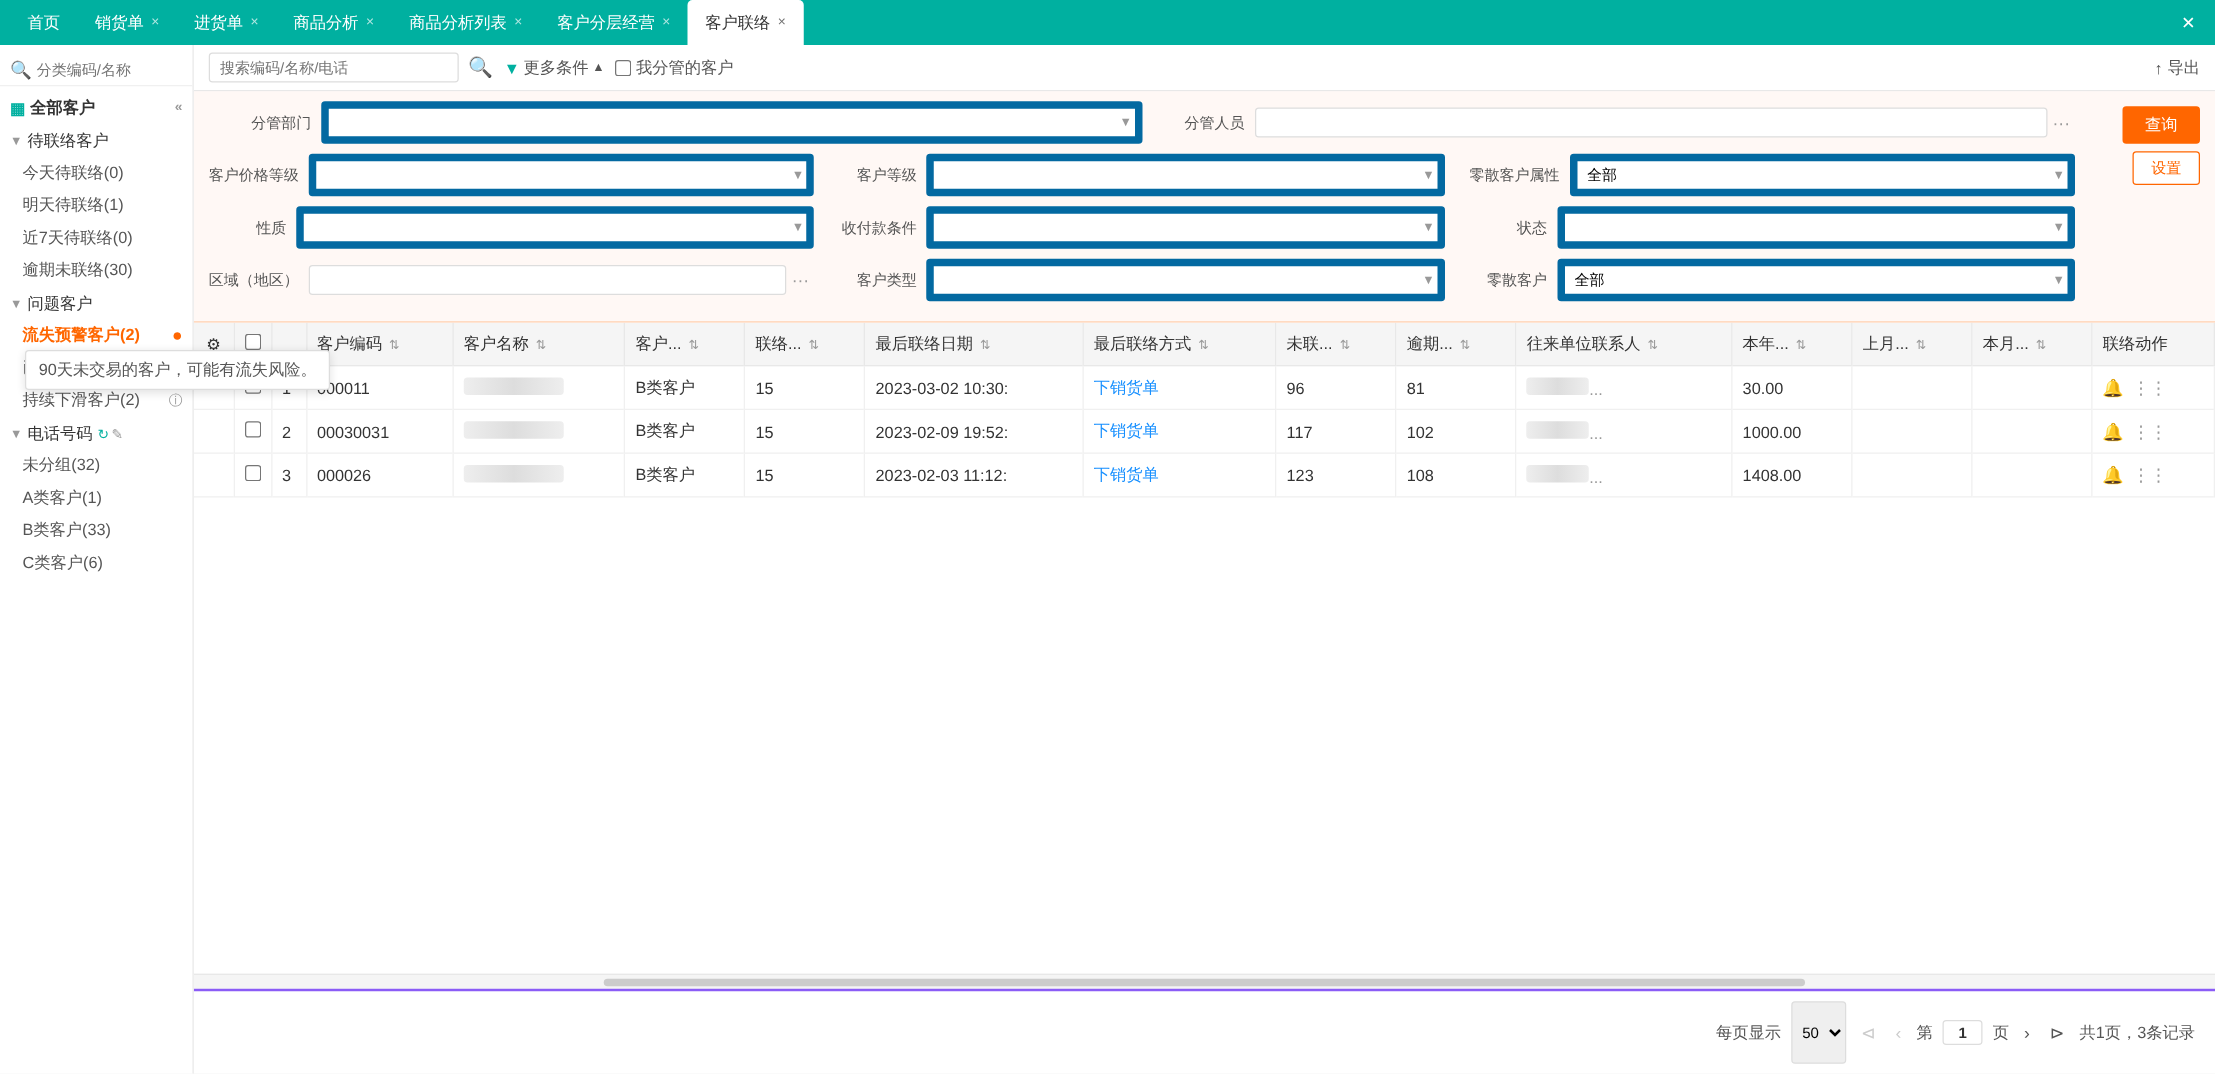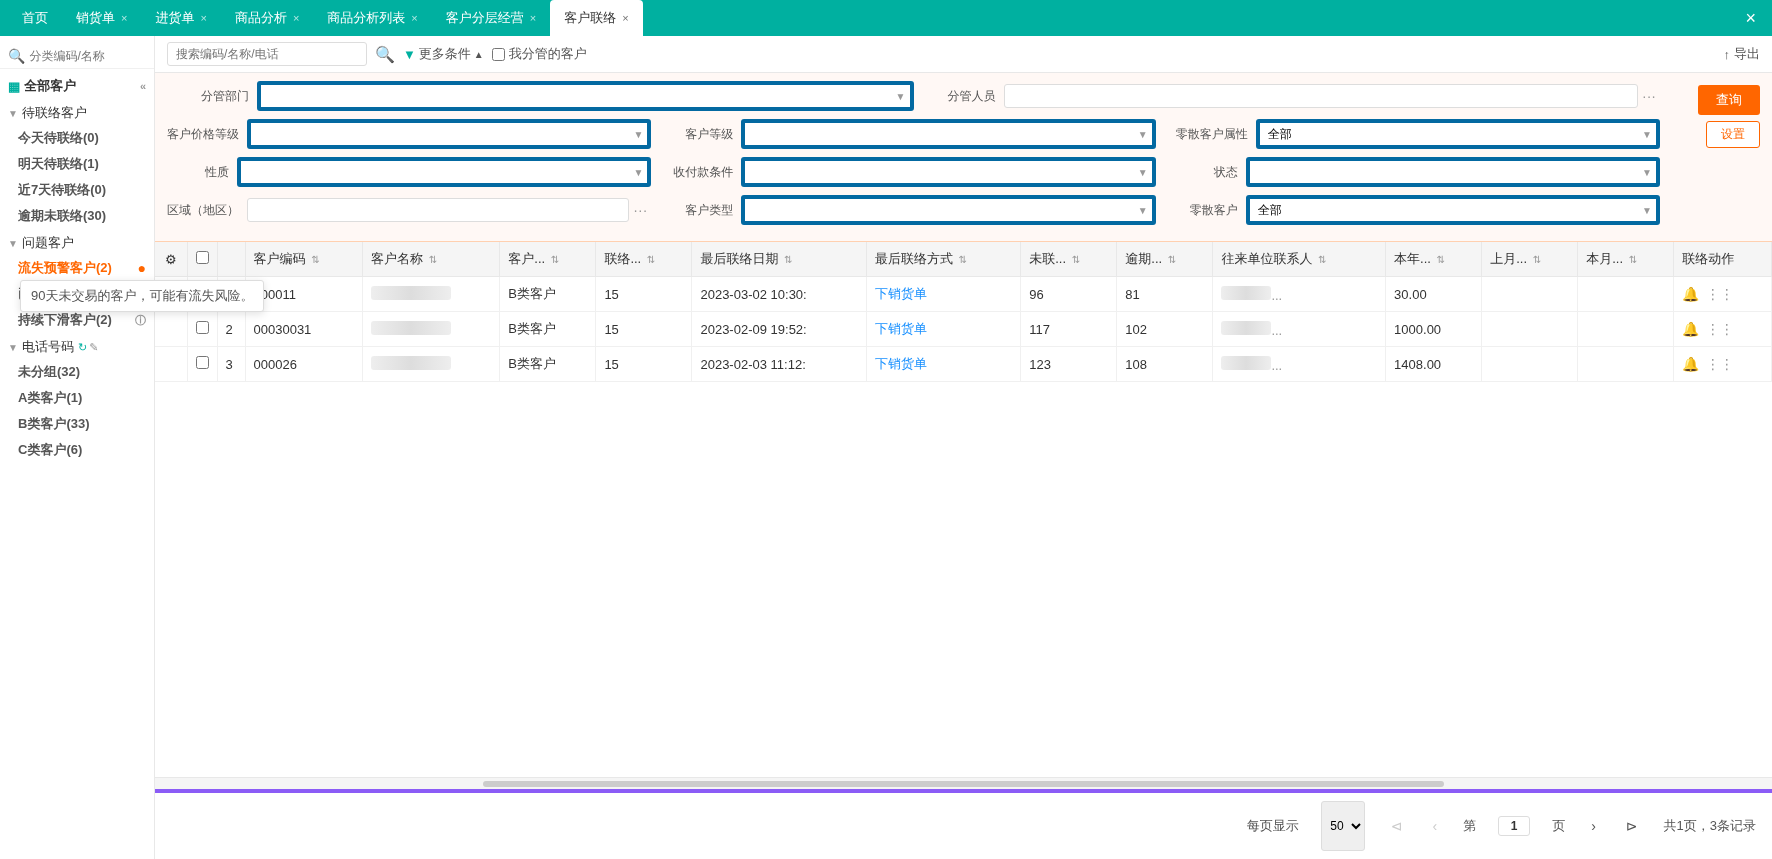--- a/index.html
+++ b/index.html
@@ -111,21 +111,20 @@
       font-size: 10px;
     }
     .sidebar-item {
       padding: 4px 8px 4px 18px;
       color: #555;
       font-size: 12px;
       cursor: pointer;
       display: flex;
       align-items: center;
       justify-content: space-between;
-      font-weight: bold;
     }
     .sidebar-item.active {
       color: #ff6600;
       font-weight: bold;
     }
 
     
     .content-area {
       flex: 1;
       display: flex;
@@ -220,21 +219,21 @@
       flex: 1;
       border: 1px solid #ddd;
       border-radius: 3px;
       padding: 4px 8px;
       font-size: 12px;
       outline: none;
       background: #fff;
     }
     .filter-select {
       flex: 1;
-      border: 4px solid #0369a1;
+      border: 6px solid #0369a1;
       border-radius: 3px;
       padding: 4px 24px 4px 8px;
       font-size: 12px;
       outline: none;
       background: #fff;
       appearance: none;
       cursor: pointer;
       position: relative;
     }
     .filter-select-wrapper {
@@ -345,35 +344,34 @@
       height: 14px;
       display: inline-block;
       min-width: 30px;
     }
     .action-icons { display: flex; gap: 6px; align-items: center; }
     .action-icon { color: #999; cursor: pointer; font-size: 14px; }
 
     
     .table-footer {
       background: #fff;
-      border-top: 4px solid #8b5cf6;
+      border-top: 2px solid #8b5cf6;
       padding: 8px 16px;
       display: flex;
       align-items: center;
       justify-content: flex-end;
-      gap: 22px;
+      gap: 8px;
       font-size: 12px;
       color: #555;
     }
     .footer-page-select {
       border: 1px solid #ddd;
       border-radius: 3px;
       padding: 16px 4px;
       font-size: 12px;
-      text-align: right;
     }
     .footer-nav-btn {
       border: none;
       background: none;
       cursor: pointer;
       color: #555;
       font-size: 14px;
       padding: 2px 4px;
     }
     .footer-nav-btn:disabled { color: #ccc; }

